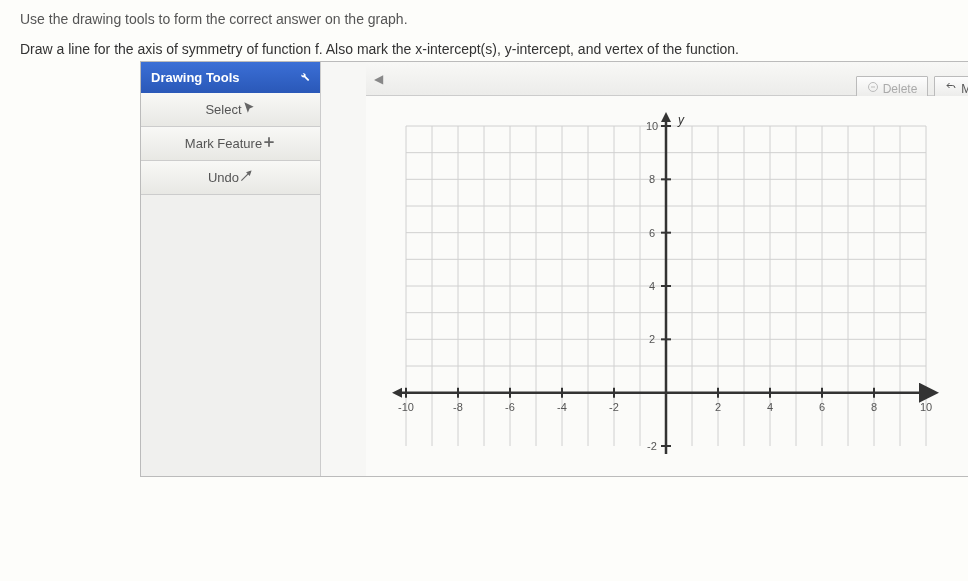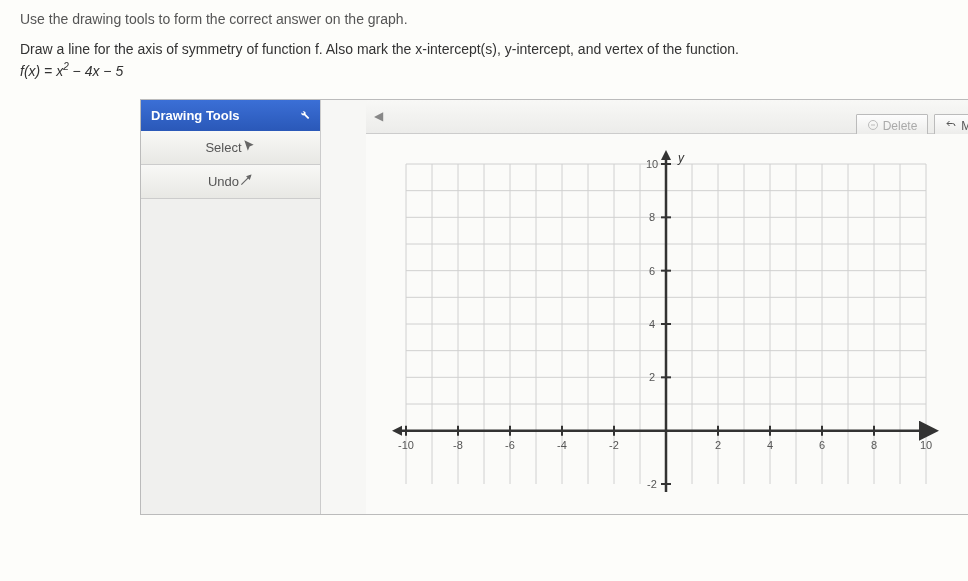--- a/index.html
+++ b/index.html
@@ -120,39 +120,44 @@
     .axis-line { stroke: #333; stroke-width: 2.5; }
     .tick-label { font-size: 11px; fill: #555; text-anchor: middle; }
     .axis-label { font-size: 12px; fill: #333; font-style: italic; }
   </style>
 </head>
 <body>
 
 <div class="page">
   <div class="instructions">Use the drawing tools to form the correct answer on the graph.</div>
   <div class="problem-text">Draw a line for the axis of symmetry of function f. Also mark the x-intercept(s), y-intercept, and vertex of the function.</div>
-  <div class="equation">
-    <span>f(x) = x<sup>2</sup> − 4x − 5</span>
-  </div>
 
   <div class="tool-container">
     <div class="sidebar">
       <div class="tool-header">
         <span>Drawing Tools</span>
         <span class="wrench">
           <svg width="12" height="12" viewBox="0 0 24 24" fill="white">
               <path d="M22 19l-7-7c.6-1.5.3-3.3-.9-4.5-1.3-1.3-3.3-1.6-4.9-.8l2.9 2.9-2.1 2.1-2.9-2.9c-.8 1.6-.5 3.6.8 4.9 1.2 1.2 3 1.5 4.5.9l7 7c.4.4 1 .4 1.4 0l1.2-1.2c.4-.4.4-1 0-1.4z"></path>
             </svg>
         </span>
       </div>
       <div class="tool-item">
         <span>Select</span>
         <span class="tool-icon">
           <svg width="14" height="14" viewBox="0 0 24 24" fill="#666">
               <path d="M4 2l6 18 3-7 7-3z"></path>
+            </svg>
+        </span>
+      </div>
+      <div class="tool-item">
+        <span>Mark Feature</span>
+        <span class="tool-icon">
+          <svg width="14" height="14" viewBox="0 0 24 24" fill="none" stroke="#666" stroke-width="3">
+              <path d="M12 4v16M4 12h16"></path>
             </svg>
         </span>
       </div>
       <div class="tool-item">
         <span>Undo</span>
         <span class="tool-icon">
           <svg width="14" height="14" viewBox="0 0 24 24" fill="none" stroke="#666" stroke-width="2">
               <path d="M4 20L20 4"></path>
               <polygon points="20,4 14,6 18,10" fill="#666"></polygon>
             </svg>

